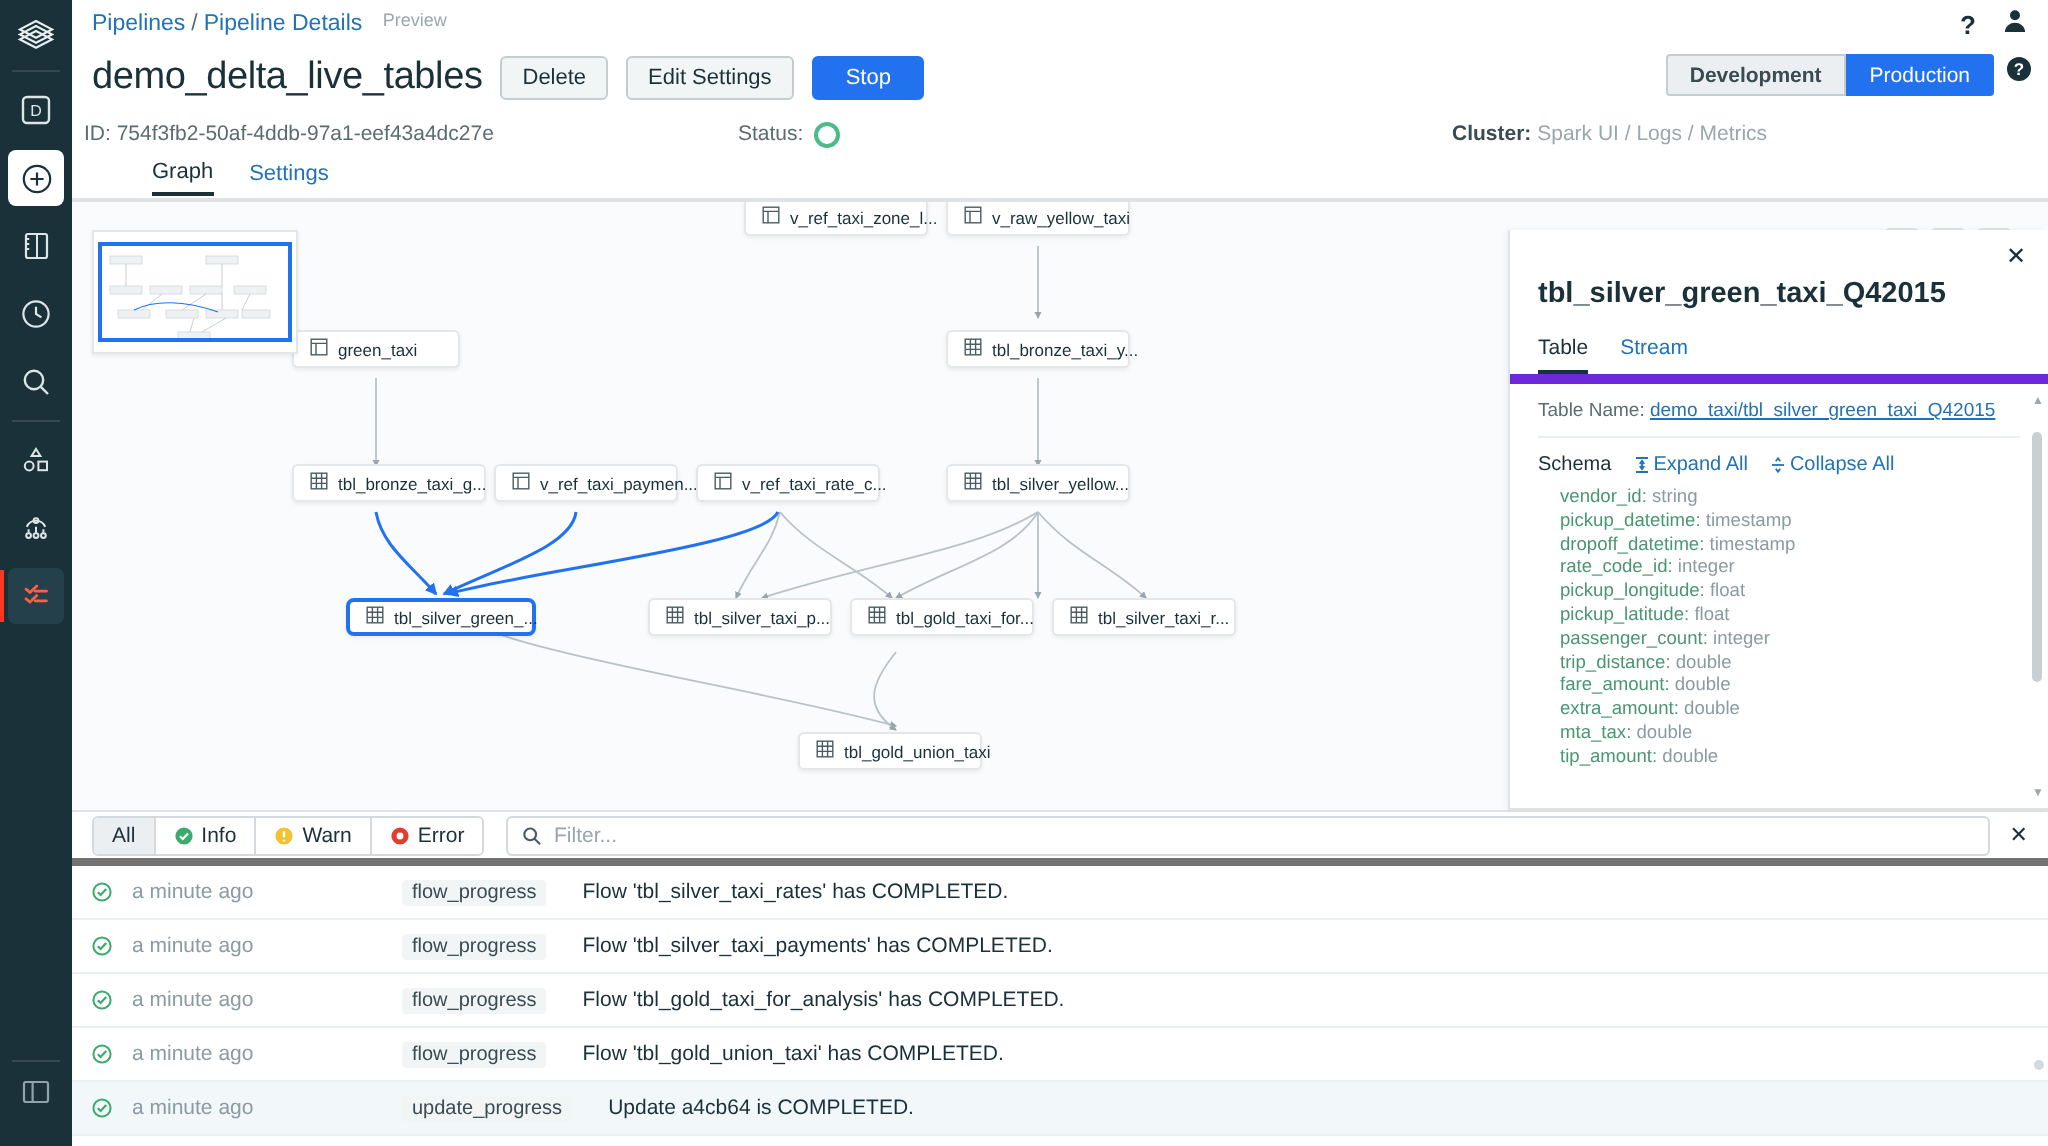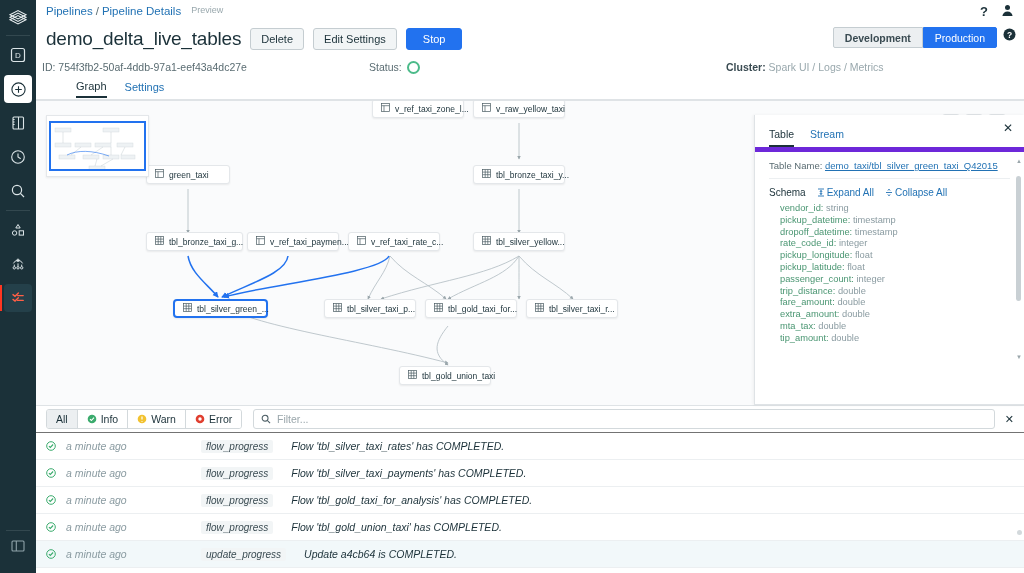--- a/index.html
+++ b/index.html
@@ -134,41 +134,41 @@
   .schema-list { padding-left: 11px; }
   .fld { font-size: 9.3px; line-height: 11.8px; white-space: nowrap; }
   .fld .n { color: #4a9672; }
   .fld .t { color: #8a9ba1; }
   .det-scroll { position: absolute; right: 3px; top: 20px; width: 5px; height: 190px; }
   .det-scroll .thumb { position: absolute; top: 4px; width: 5px; height: 125px; background: #c9d0d4; border-radius: 3px; }
   .det-scroll .arrow { position: absolute; left: 0; font-size: 6px; color: #9aa6ab; }
 
   
   .logpanel { position: absolute; left: 0; right: 0; top: 405px; bottom: 0; background: #fff; border-top: 1px solid #dfe3e6; }
-  .logbar { height: 27px; display: flex; align-items: center; padding: 0 10px 0 10px; border-bottom: 1px solid #737373; position: relative; justify-content: space-between; }
+  .logbar { height: 27px; display: flex; align-items: center; padding: 0 10px 0 10px; border-bottom: 4px solid #737373; position: relative; justify-content: space-between; }
   .segs { display: flex; border: 1px solid #d3d9dc; border-radius: 3px; overflow: hidden; height: 20px; }
   .seg {
     padding: 0 9px; font-size: 10.5px; display: flex; align-items: center; gap: 4px;
     border-right: 1px solid #d3d9dc; background: #fff; color: #1b3139; cursor: pointer;
   }
   .seg:last-child { border-right: none; }
   .seg.sel { background: #eceff1; }
   .filterbox {
     margin-left: 11px; flex: 1 1 auto; height: 20px; border: 1px solid #d3d9dc; border-radius: 3px;
     display: flex; align-items: center; gap: 6px; padding: 0 7px; background: #fff;
   }
   .filterbox input {
     border: none; outline: none; font-size: 10.5px; width: 100%;
     font-family: "Liberation Sans", sans-serif; color: #1b3139; background: transparent;
   }
   .filterbox input::placeholder { color: #9aa6ab; }
   .log-close { margin-left: 10px; font-size: 11px; color: #1b3139; cursor: pointer; }
   .logrow {
     height: 27px; display: flex; align-items: center; border-bottom: 1px solid #eceff1;
-    font-size: 10.5px; padding-left: 10px; font-style: italic;
+    font-size: 10.5px; padding-left: 10px;
   }
   .logrow.hl { background: #f2f8fa; }
   .lr-icon { width: 20px; display: flex; align-items: center; }
   .lr-time { width: 135px; color: #8a9ba1; }
   .lr-type {
     background: #f2f5f6; border-radius: 2px; padding: 1px 5px; color: #3a4b52; font-size: 10px;
     margin-right: 18px;
   }
   .lr-msg { color: #1b3139; }
   .sb-corner { position: absolute; right: 2px; bottom: 38px; width: 5px; height: 5px; border-radius: 50%; background: #d3d9dc; }
@@ -521,20 +521,21 @@
                   <path d="M0.6 3.1h7.8M0.6 5.7h7.8M3.2 0.6v7.8M5.8 0.6v7.8"></path>
                 </g>
               </svg></span>
             <span>tbl_gold_union_taxi</span>
           </div>
         </div>
     </div>
 
     <div class="details">
       <div class="det-close">✕</div>
+      <div class="det-title">tbl_silver_green_taxi_Q42015</div>
       <div class="det-tabs">
         <div class="det-tab active">Table</div>
         <div class="det-tab">Stream</div>
       </div>
       <div class="det-body">
         <div class="det-row">
           <span>Table Name:</span>
           <a href="#">demo_taxi/tbl_silver_green_taxi_Q42015</a>
         </div>
         <div class="schema-head">

